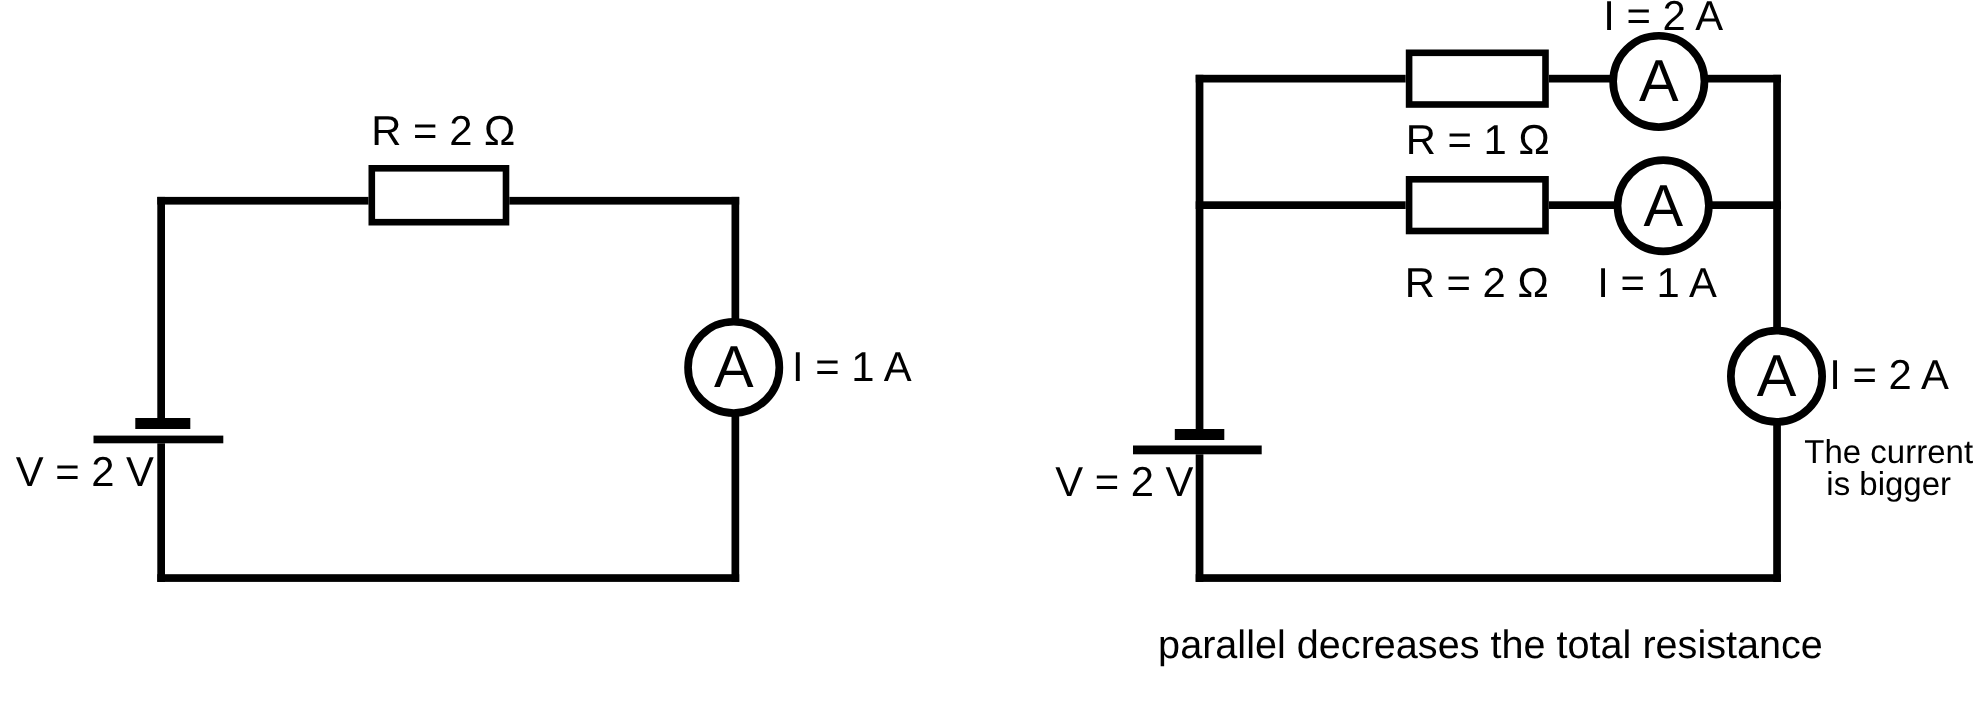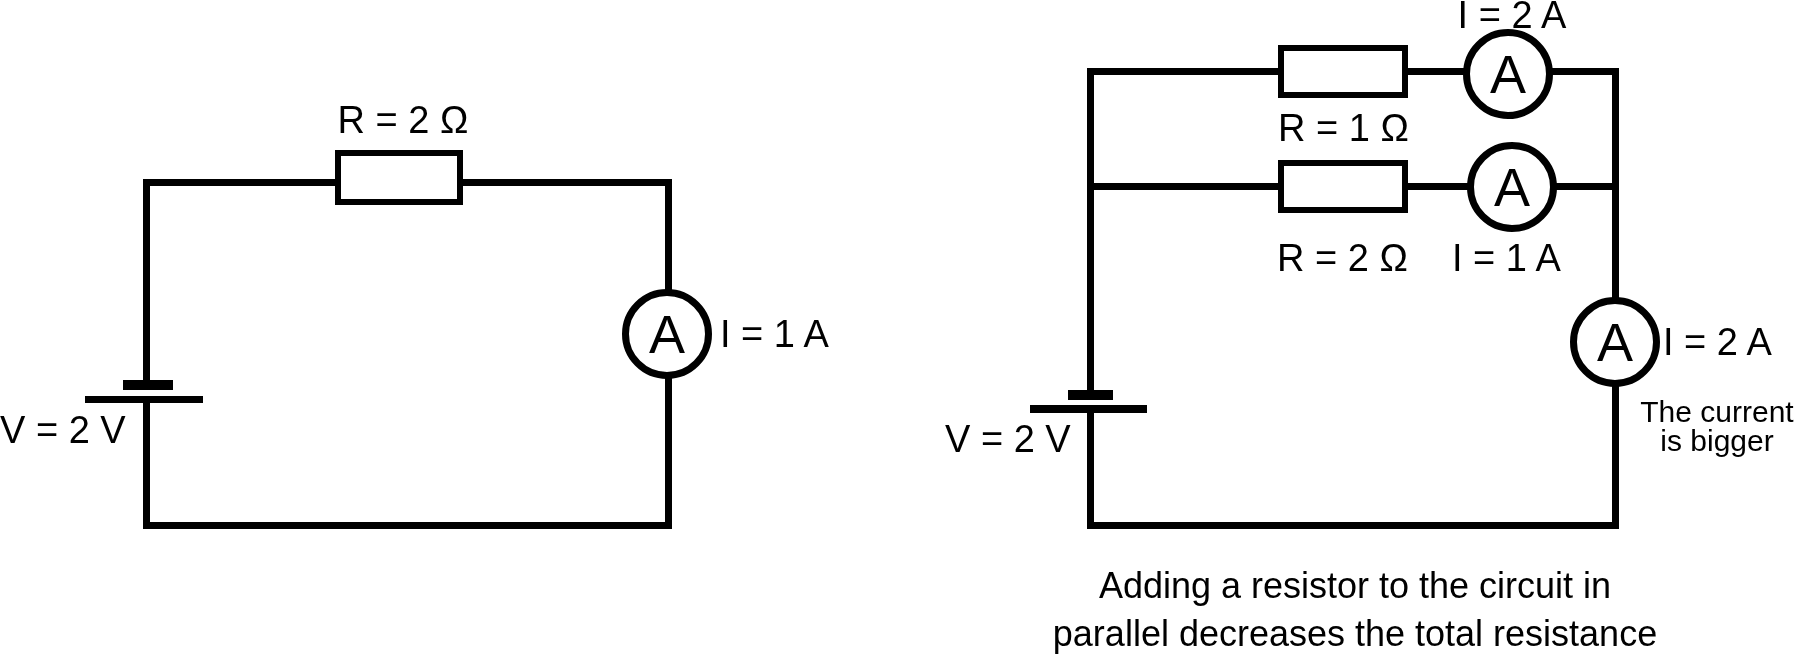--- a/index.html
+++ b/index.html
@@ -38,21 +38,21 @@
   }
   .lbl {
     position: absolute;
     font-size: 38px;
     line-height: 40px;
     white-space: nowrap;
     z-index: 4;
     color: #000000;
   }
   .lbl.center { text-align: center; }
-  .lbl.right { }
+  .lbl.right { text-align: right; }
   .note {
     position: absolute;
     font-size: 30px;
     line-height: 29px;
     text-align: center;
     z-index: 4;
     color: #000000;
   }
   .caption {
     position: absolute;
@@ -128,17 +128,16 @@
     </div>
 
     <div class="wire" style="left:1087px; top:522px; width:532px; height:7px;"></div>
 
     <div class="plate" style="left:1068px; top:390px; width:45px; height:10px;"></div>
     <div class="plate" style="left:1030px; top:405px; width:117px; height:8px;"></div>
     <div class="lbl right" style="left:945px; top:419px; width:140px;">V = 2 V</div>
   </div>
 
   <div class="caption">
-    <div>Adding a resistor to the circuit in</div>
     <div>parallel decreases the total resistance</div>
   </div>
 
 </div>
 
 </body></html>

